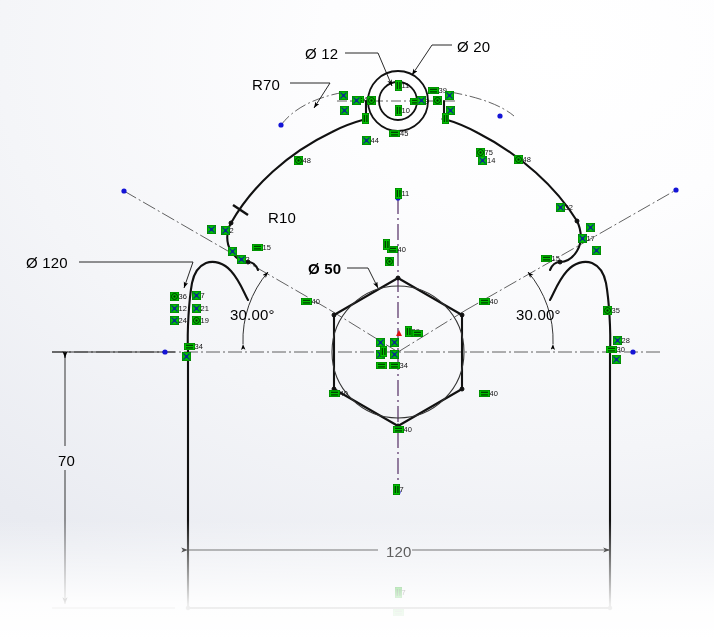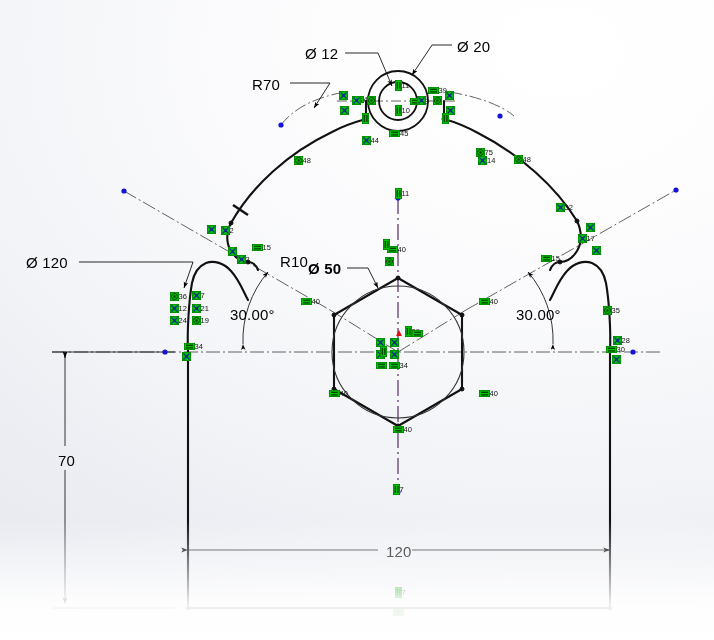--- a/index.html
+++ b/index.html
@@ -185,21 +185,21 @@
       <circle cx="398" cy="198" r="2.6"></circle>
       <circle cx="398" cy="492" r="2.6"></circle>
       <circle cx="165" cy="352" r="2.6"></circle>
       <circle cx="633" cy="352" r="2.6"></circle>
     </g>
   </svg>
 
   <div class="lbl big" style="left:305px;top:45px;">Ø 12</div>
   <div class="lbl big" style="left:457px;top:38px;">Ø 20</div>
   <div class="lbl big" style="left:252px;top:76px;">R70</div>
-  <div class="lbl big" style="left:280px;top:209px;margin-top:44px;">R10</div>
+  <div class="lbl big" style="left:268px;top:209px;">R10</div>
   <div class="lbl big" style="left:26px;top:254px;">Ø 120</div>
   <div class="lbl big" style="left:308px;top:260px;font-weight:bold;">Ø 50</div>
   <div class="lbl big" style="left:230px;top:306px;">30.00°</div>
   <div class="lbl big" style="left:516px;top:306px;">30.00°</div>
   <div class="lbl big" style="left:58px;top:452px;">70</div>
   <div class="lbl big" style="left:386px;top:543px;">120</div>
 
   <div id="constraint-layer">
       <div class="cg" style="left: 352.5px; top: 86.5px; margin-top: 9px;">
         <svg width="11" height="7" style="display:block">

